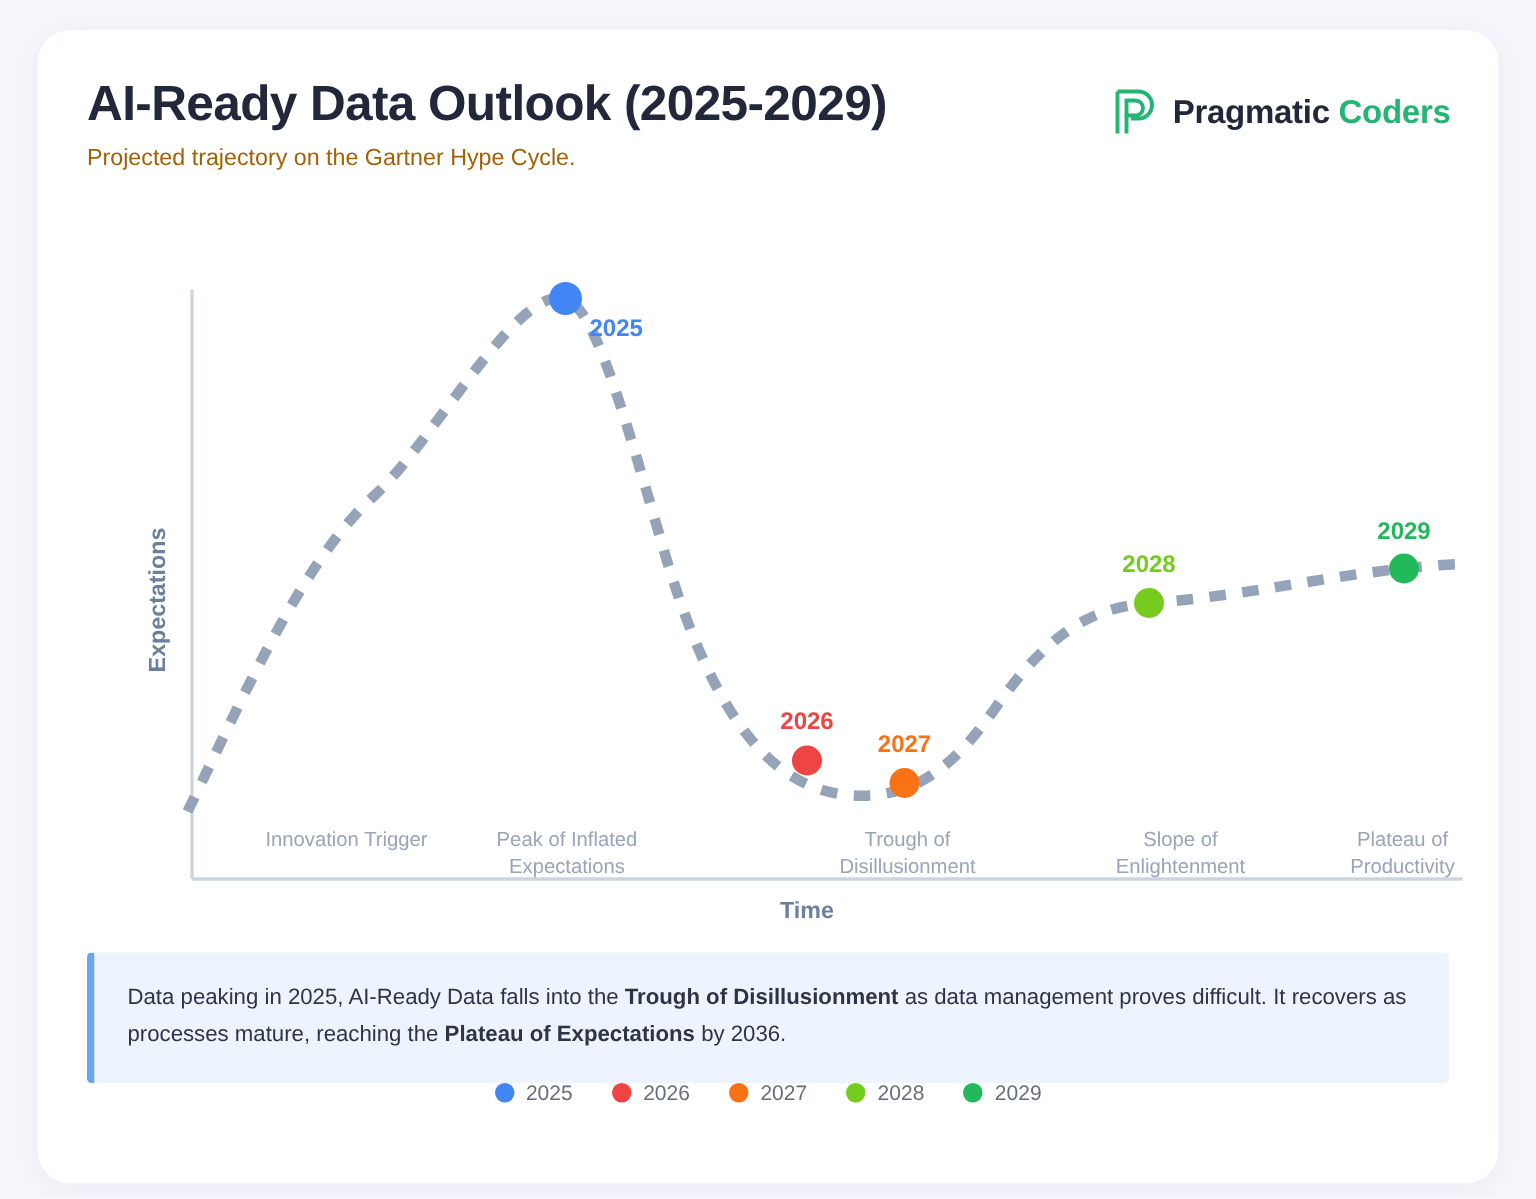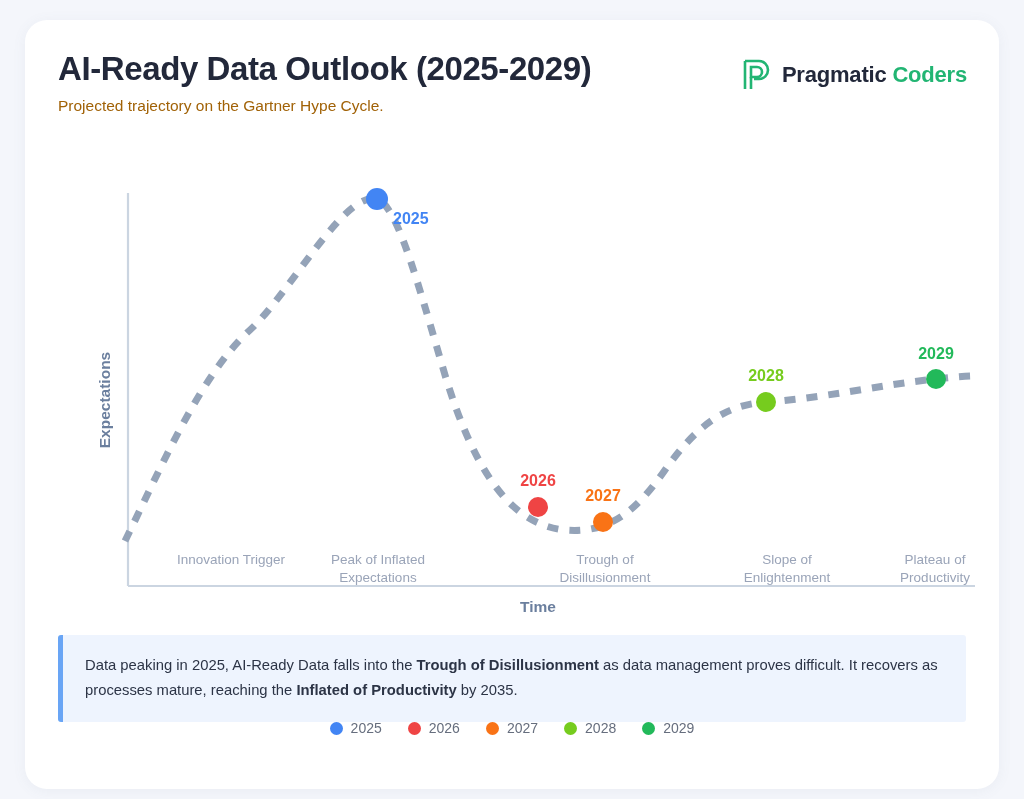--- a/index.html
+++ b/index.html
@@ -202,21 +202,21 @@
           <circle cx="741" cy="262" r="10" fill="#76cc1e"></circle>
           <text class="point-label" x="741" y="241" text-anchor="middle" fill="#76cc1e">2028</text>
           <circle cx="911" cy="239" r="10" fill="#22b95a"></circle>
           <text class="point-label" x="911" y="219" text-anchor="middle" fill="#22b95a">2029</text>
         </g>
 
     </svg>
   </div>
 
   <div id="callout">
-    <p id="callout-text"><span>Data peaking in 2025, AI-Ready Data falls into the </span><b>Trough of Disillusionment</b><span> as data management proves difficult. It recovers as processes mature, reaching the </span><b>Inflated of Productivity</b><span> by 2035.</span></p>
+    <p id="callout-text"><span>Data peaking in 2025, AI-Ready Data falls into the </span><b>Trough of Disillusionment</b><span> as data management proves difficult. It recovers as processes mature, reaching the </span><b>Plateau of Expectations</b><span> by 2036.</span></p>
   </div>
 
   <div id="legend">
       <div class="legend-item">
         <span class="legend-dot" style="background: rgb(66, 133, 244);"></span>
         <span class="legend-label">2025</span>
       </div>
       <div class="legend-item">
         <span class="legend-dot" style="background: rgb(239, 68, 68);"></span>
         <span class="legend-label">2026</span>

